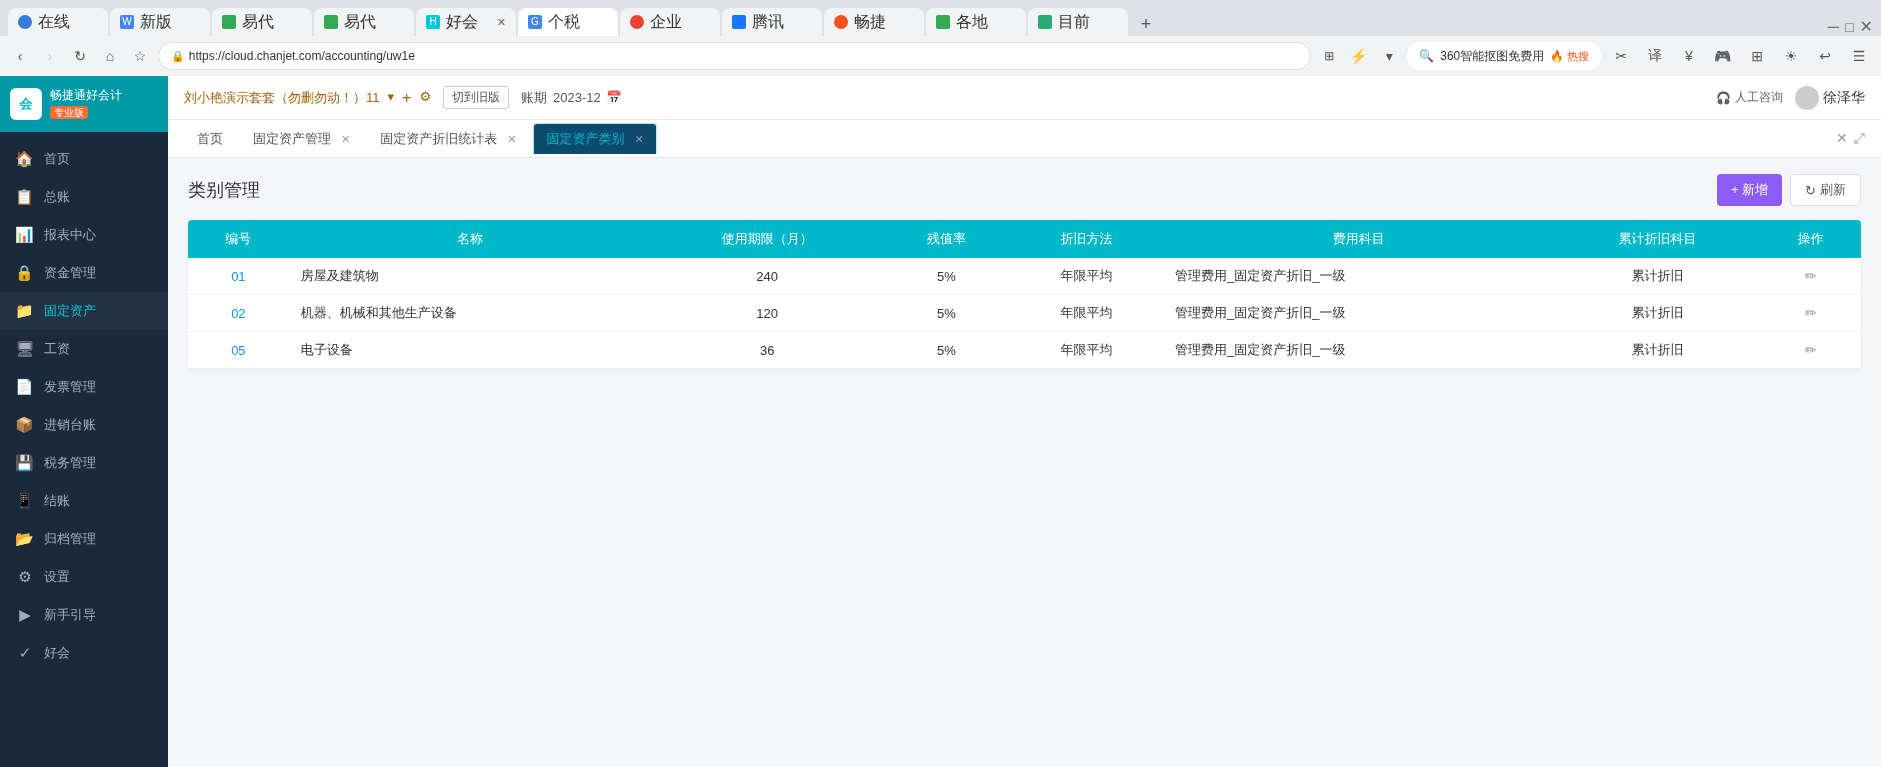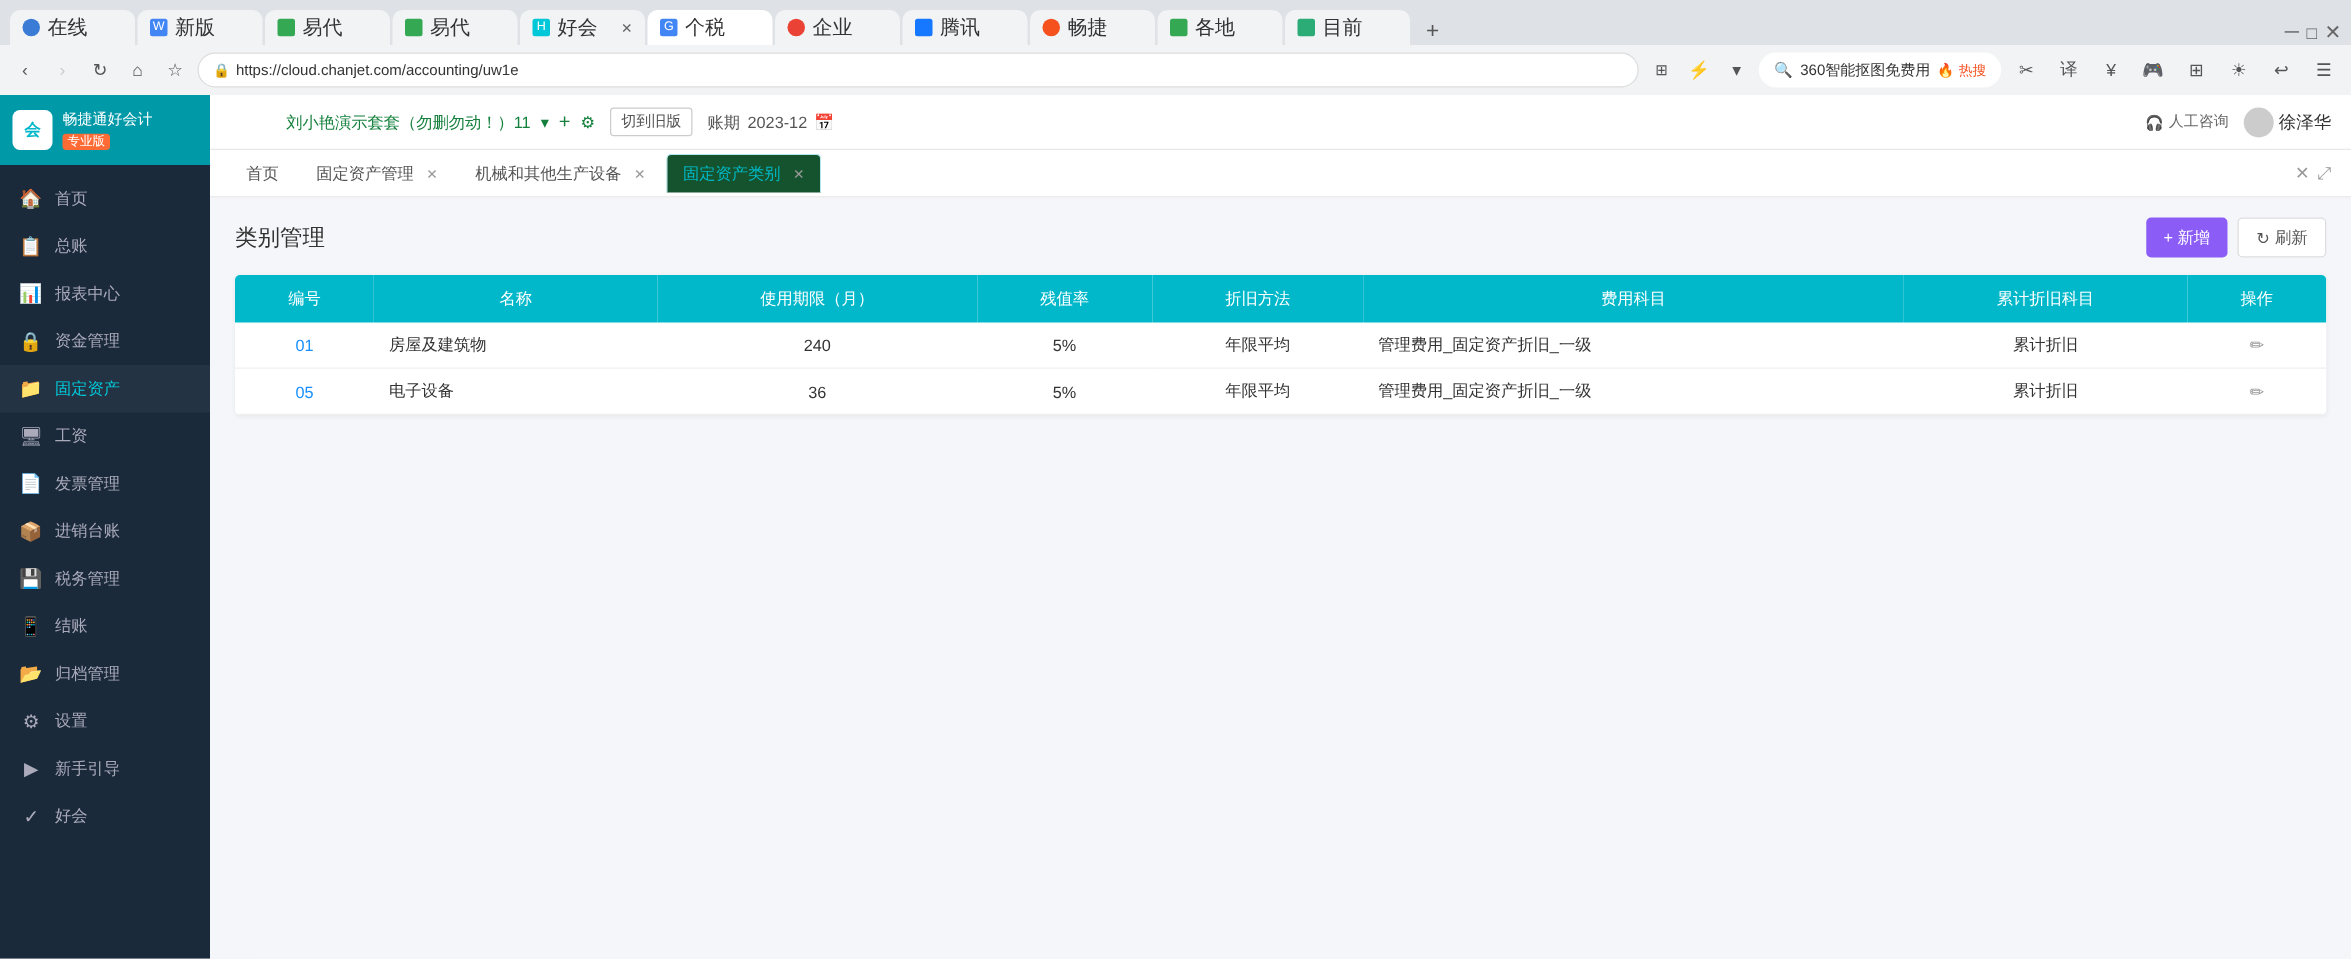--- a/index.html
+++ b/index.html
@@ -32,31 +32,31 @@
     .sidebar-menu { flex: 1; overflow-y: auto; padding: 8px 0; }
     .sidebar-item { display: flex; align-items: center; padding: 10px 16px; color: #aab; cursor: pointer; gap: 10px; font-size: 13px; }
     .sidebar-item.active { background: #243344; color: #00c8d8; }
     .sidebar-item .item-icon { width: 18px; height: 18px; display: flex; align-items: center; justify-content: center; font-size: 15px; }
 
     
     .main-content { flex: 1; display: flex; flex-direction: column; background: #f5f6fa; overflow: hidden; }
 
     
     .top-header { background: #fff; border-bottom: 1px solid #e8e8e8; display: flex; align-items: center; padding: 0 16px; height: 44px; gap: 12px; }
-    .account-info { display: flex; align-items: center; gap: 8px; font-size: 13px; color: #15803d; margin-left: 45px; }
+    .account-info { display: flex; gap: 8px; font-size: 13px; color: #a16207; }
     .period-info { display: flex; align-items: center; gap: 6px; font-size: 13px; color: #555; }
     .switch-btn { border: 1px solid #ccc; border-radius: 3px; padding: 2px 8px; font-size: 12px; cursor: pointer; color: #555; }
     .top-right { margin-left: auto; display: flex; align-items: center; gap: 12px; }
     .service-btn { display: flex; align-items: center; gap: 4px; color: #666; font-size: 12px; cursor: pointer; }
     .user-info { display: flex; align-items: center; gap: 4px; color: #333; font-size: 14px; }
 
     
     .tab-nav { display: flex; align-items: center; background: #fff; border-bottom: 1px solid #e8e8e8; padding: 0 16px; height: 38px; gap: 4px; }
     .page-tab { display: flex; align-items: center; gap: 6px; padding: 6px 12px; border-radius: 4px 4px 0 0; font-size: 13px; color: #555; cursor: pointer; border: 1px solid transparent; border-bottom: none; }
-    .page-tab.active { background: #14532d; border-color: #b3e8ee; color: #00b8c8; }
+    .page-tab.active { background: #0c4a6e; border-color: #b3e8ee; color: #00b8c8; }
     .page-tab .close-x { font-size: 11px; color: #999; margin-left: 4px; cursor: pointer; }
 
     
     .page-body { flex: 1; padding: 16px 20px; overflow-y: auto; }
     .page-title-bar { display: flex; align-items: center; justify-content: space-between; margin-bottom: 14px; }
     .page-title { font-size: 18px; font-weight: 500; color: #333; }
     .btn-group { display: flex; gap: 8px; }
     .btn-add { background: #8b5cf6; color: #fff; border: none; border-radius: 4px; padding: 6px 14px; font-size: 13px; cursor: pointer; display: flex; align-items: center; gap: 4px; }
     .btn-refresh { background: #fff; border: 1px solid #ddd; border-radius: 4px; padding: 6px 14px; font-size: 13px; cursor: pointer; display: flex; align-items: center; gap: 4px; color: #555; }
 
@@ -262,21 +262,21 @@
 
     <div class="tab-nav">
       <div class="page-tab">
         <span>首页</span>
       </div>
       <div class="page-tab">
         <span>固定资产管理</span>
         <span class="close-x">✕</span>
       </div>
       <div class="page-tab">
-        <span>机械和其他生产设备</span>
+        <span>固定资产折旧统计表</span>
         <span class="close-x">✕</span>
       </div>
       <div class="page-tab active">
         <span>固定资产类别</span>
         <span class="close-x">✕</span>
       </div>
       <div style="margin-left:auto;display:flex;gap:6px;">
         <span style="cursor:pointer;color:#999;font-size:14px;">✕</span>
         <span style="cursor:pointer;color:#999;font-size:14px;">⤢</span>
       </div>
@@ -312,20 +312,30 @@
       <td class="td-code">01</td>
       <td class="td-name">房屋及建筑物</td>
       <td>240</td>
       <td>5%</td>
       <td>年限平均</td>
       <td style="text-align:left;">管理费用_固定资产折旧_一级</td>
       <td>累计折旧</td>
       <td><span class="td-edit-icon">✏</span></td>
     </tr>
             <tr>
+      <td class="td-code">02</td>
+      <td class="td-name">机器、机械和其他生产设备</td>
+      <td>120</td>
+      <td>5%</td>
+      <td>年限平均</td>
+      <td style="text-align:left;">管理费用_固定资产折旧_一级</td>
+      <td>累计折旧</td>
+      <td><span class="td-edit-icon">✏</span></td>
+    </tr>
+            <tr>
       <td class="td-code">05</td>
       <td class="td-name">电子设备</td>
       <td>36</td>
       <td>5%</td>
       <td>年限平均</td>
       <td style="text-align:left;">管理费用_固定资产折旧_一级</td>
       <td>累计折旧</td>
       <td><span class="td-edit-icon">✏</span></td>
     </tr>
           </tbody>

